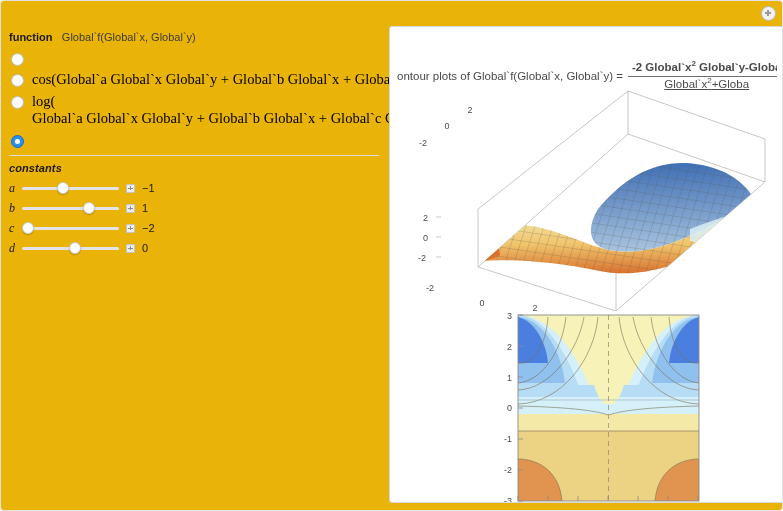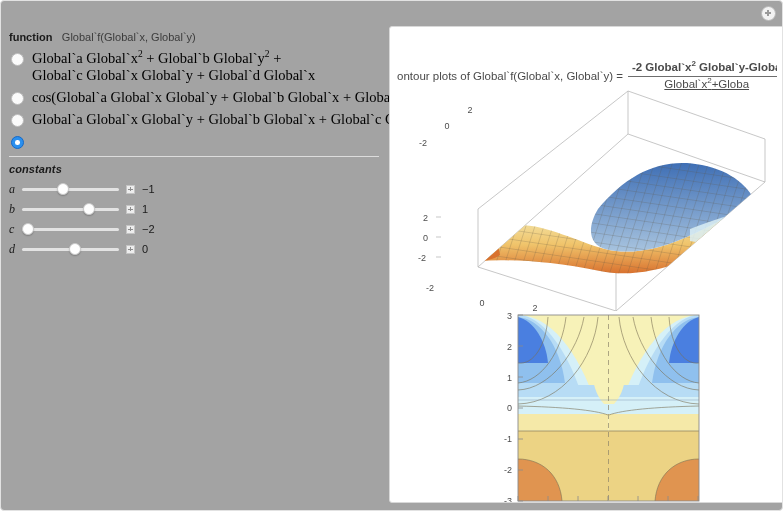--- a/index.html
+++ b/index.html
@@ -12,21 +12,21 @@
     height: 511px;
     font-family: "Liberation Sans", sans-serif;
     -webkit-font-smoothing: antialiased;
     overflow: hidden;
   }
 
   #app {
     position: relative;
     width: 783px;
     height: 511px;
-    background: #a3a3a3;
+    background: #eab308;
     border: 1px solid #e2e2e2;
     border-radius: 4px;
     box-sizing: border-box;
     overflow: hidden;
   }
 
   
   .topbar {
     position: absolute;
     top: 0; left: 0;
@@ -308,36 +308,33 @@
 
     <div class="function-header">
       <span class="hdr-name">function</span>
       <span class="hdr-expr">Global`f(Global`x, Global`y)</span>
     </div>
 
     <div class="radio-list">
 
       <div class="radio-row">
         <span class="radio-mark"></span>
-        <span class="radio-label">
-          <span class="ln">Global`a Global`x<sup class="sq">2</sup> + Global`b Global`y<sup class="sq">2</sup> +</span>
-          <span class="ln">Global`c Global`x Global`y + Global`d Global`x</span>
-        </span>
       </div>
 
       <div class="radio-row">
         <span class="radio-mark"></span>
         <span class="radio-label">
           <span class="ln">cos(Global`a Global`x Global`y + Global`b Global`x + Global`c Global`y)</span>
         </span>
       </div>
 
       <div class="radio-row">
         <span class="radio-mark"></span>
         <span class="radio-label">
+          <span class="ln">log(</span>
           <span class="ln">Global`a Global`x Global`y + Global`b Global`x + Global`c Global`y + 1)</span>
         </span>
       </div>
 
       <div class="radio-row selected">
         <span class="radio-mark"></span>
         <span class="radio-label">
         </span>
       </div>
 

